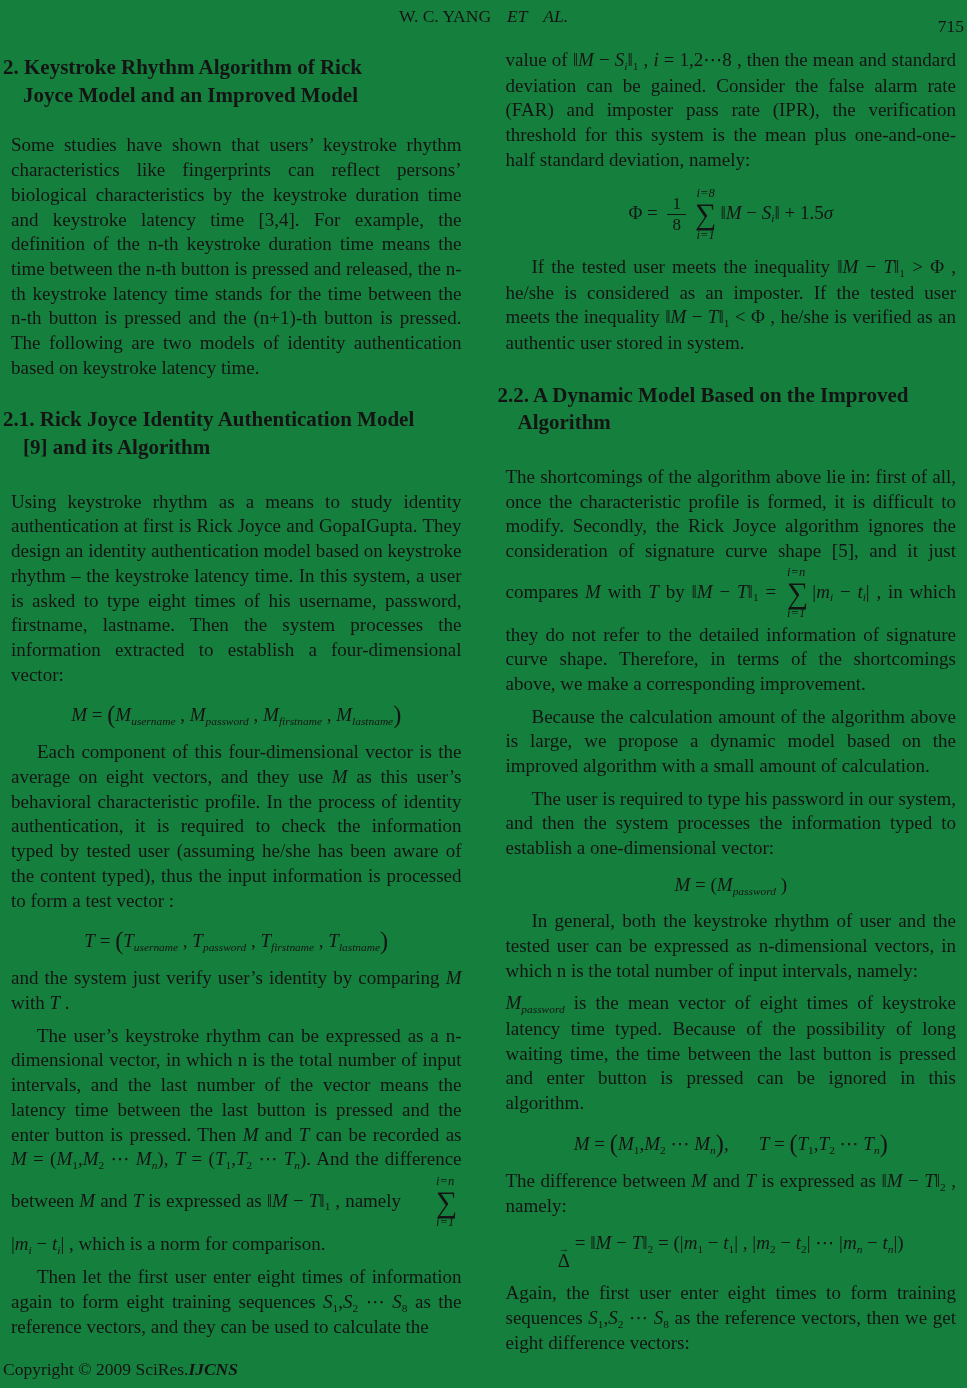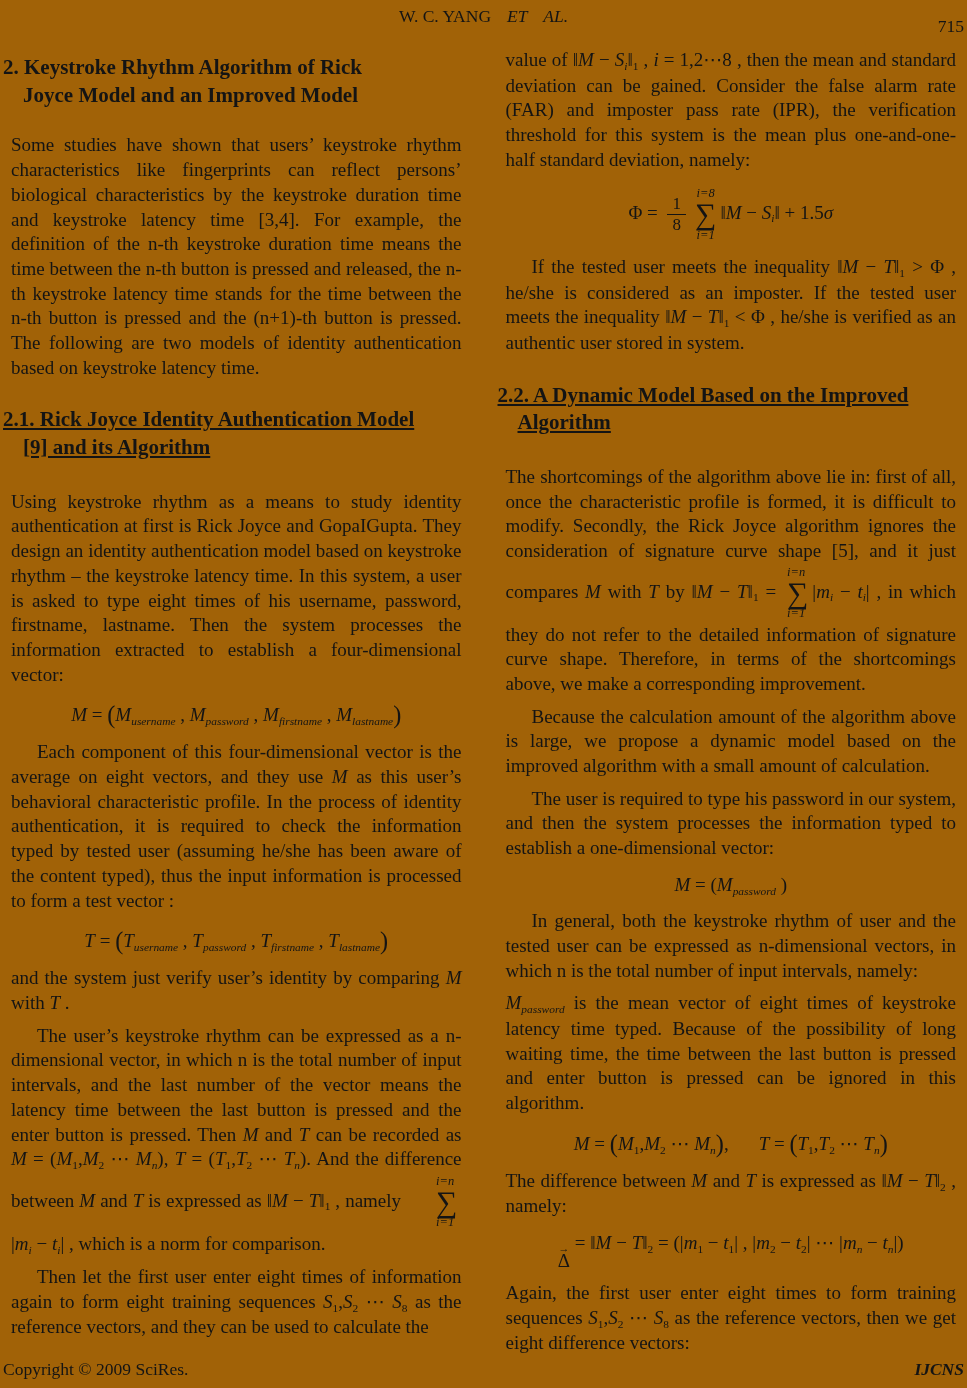--- a/index.html
+++ b/index.html
@@ -1,20 +1,20 @@
 <!DOCTYPE html>
 <html><head>
 <meta charset="utf-8">
 <style>
   html,body{margin:0;padding:0;background:#fff;}
   .page{
     position:relative;
     width:967px;height:1388px;
     margin:0 auto;
-    background:#a16207;
+    background:#15803d;
     color:#141414;
     font-family:"Liberation Serif","DejaVu Serif",serif;
     overflow:hidden;
   }
   
   .rhead{
     position:relative;
     height:34px;
     font-size:17.5px;
     padding-top:6px;
@@ -32,21 +32,21 @@
     align-items:flex-start;
   }
   .col{flex:1 1 0;min-width:0;}
   
   .h2,.h3{
     font-weight:bold;
     font-size:21px;
     line-height:1.32;
     margin:14px 0 24px 0;
   }
-  .h3{margin:26px 0 28px 0;text-decoration:underline;}
+  .h3{margin:26px 0 28px 0;}
   .hline{display:block;}
   .hline2{padding-left:20px;}
   
   .para{
     font-size:19px;
     line-height:1.3;
     text-align:justify;
     margin:8px;
   }
   .indent{text-indent:26px;}
@@ -75,21 +75,21 @@
   .mden{padding-top:1px;}
   .mvec{
     display:inline-flex;flex-direction:column;align-items:center;
     vertical-align:-3px;line-height:1;
   }
   .mvarr{font-size:11px;line-height:0.55;}
   .msp{display:inline-block;width:30px;}
   
   .pfoot{
     position:absolute;left:3px;right:3px;bottom:8px;
-    display:flex;justify-content:space-between;
+    display:flex;justify-content:flex-start;
     font-size:17.5px;
   }
   .journal{font-weight:bold;font-style:italic;}
 </style>
 </head>
 <body>
 
 <div class="page">
 
   <div class="rhead">

